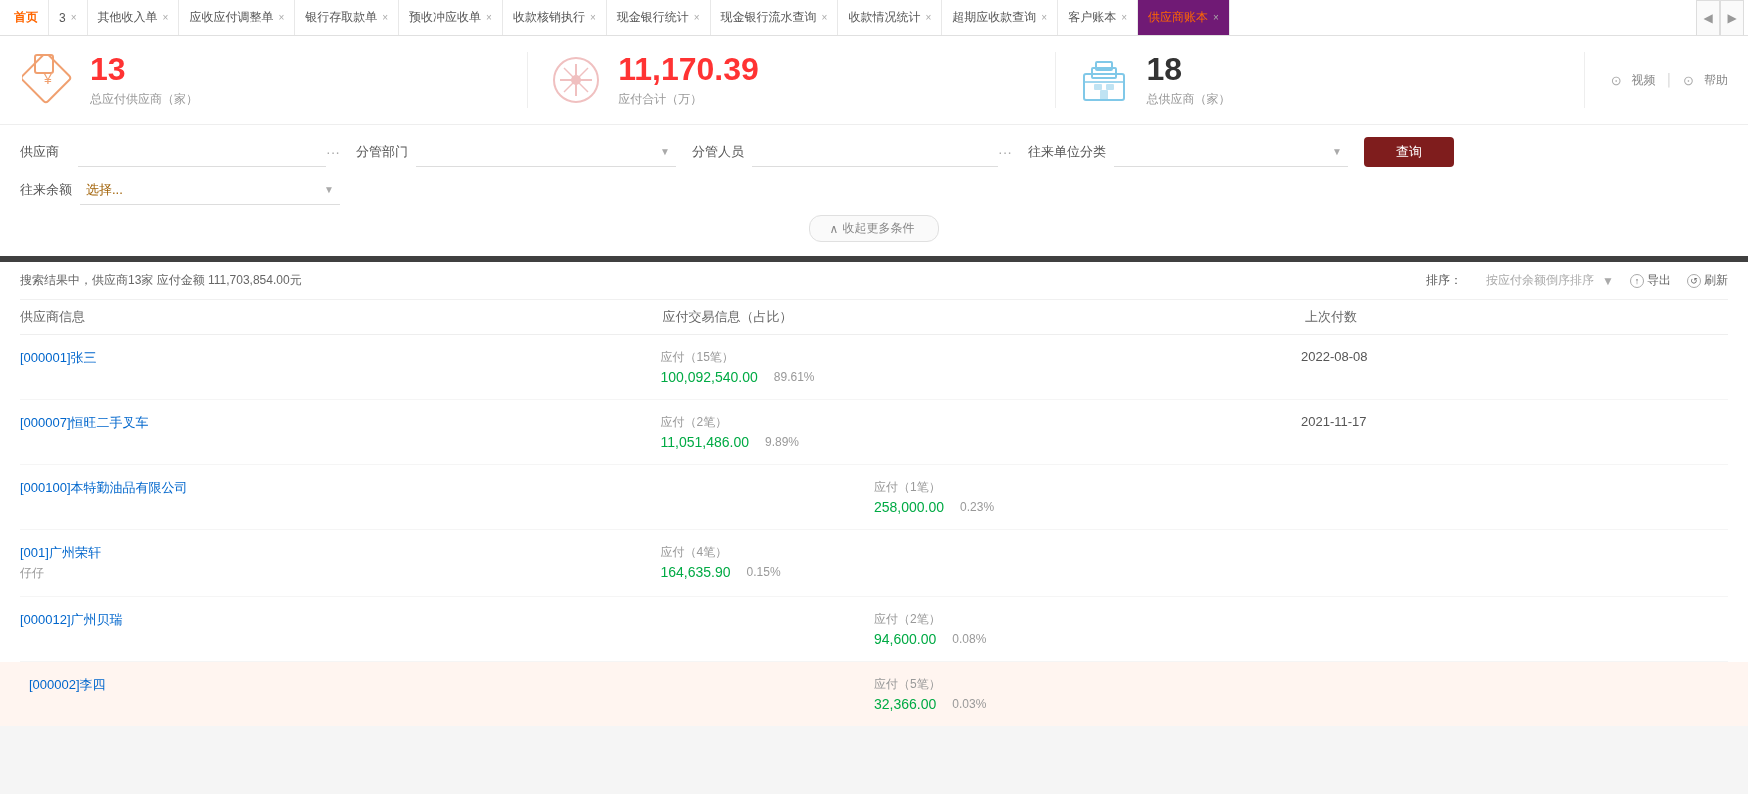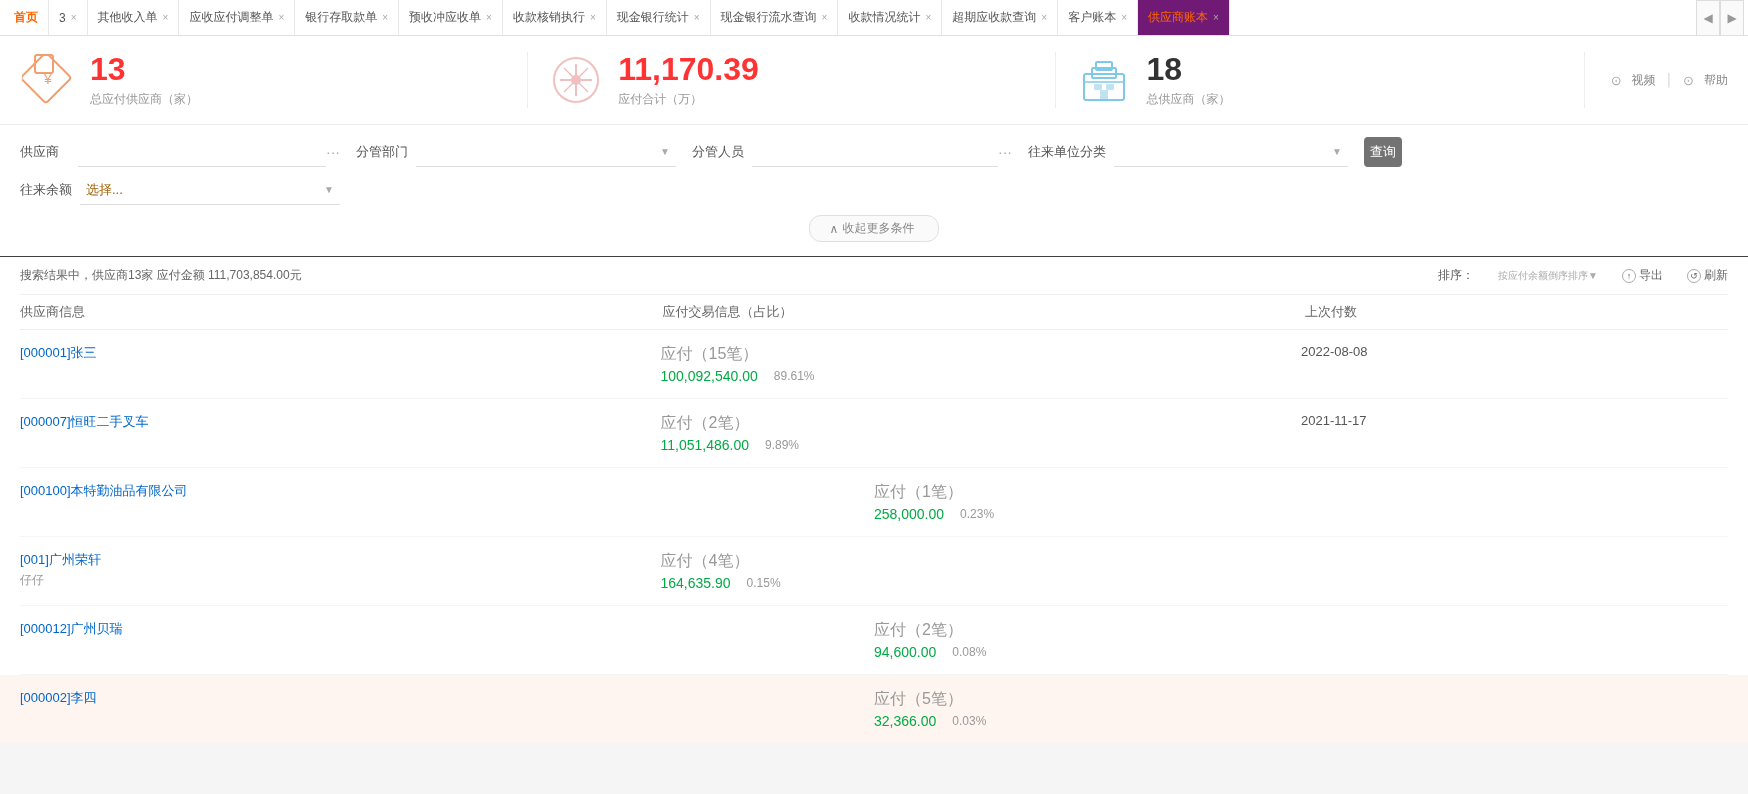--- a/index.html
+++ b/index.html
@@ -99,21 +99,21 @@
       font-size: 12px;
       color: #888;
       flex-shrink: 0;
     }
     .stat-block-right span { margin: 0 6px; color: #ccc; }
 
     
     .filter-area {
       background: #fff;
       padding: 12px 20px;
-      border-bottom: 1px solid #404040;
+      border-bottom: 6px solid #404040;
     }
     .filter-row {
       display: flex;
       align-items: center;
       margin-bottom: 8px;
       gap: 16px;
     }
     .filter-row:last-child { margin-bottom: 0; }
     .filter-item {
       display: flex;
@@ -153,25 +153,25 @@
       display: flex;
       align-items: center;
       justify-content: space-between;
       cursor: pointer;
       position: relative;
     }
     .filter-select-text { color: #a16207; }
     .filter-dropdown-icon { color: #aaa; font-size: 10px; }
     .filter-ellipsis { color: #aaa; font-size: 14px; }
     .search-btn {
-      background: #737373;
+      background: #7f1d1d;
       color: #fff;
       border: none;
       border-radius: 4px;
-      padding: 6px 6px;
+      padding: 6px 32px;
       cursor: pointer;
       font-size: 13px;
       flex-shrink: 0;
     }
     .collapse-btn {
       display: flex;
       align-items: center;
       justify-content: center;
       margin: 0 auto;
       cursor: pointer;
@@ -198,32 +198,32 @@
       padding: 10px 0;
       border-bottom: 1px solid #f0f0f0;
     }
     .toolbar-left {
       font-size: 12px;
       color: #666;
     }
     .toolbar-right {
       display: flex;
       align-items: center;
-      gap: 24px;
+      gap: 16px;
       font-size: 12px;
       color: #666;
     }
     .toolbar-right .sort-label { color: #555; }
     .toolbar-right .sort-select {
       color: #555;
       display: flex;
       align-items: center;
       cursor: pointer;
     }
-    .toolbar-right .sort-select span { margin-left: 0; font-size: 10px; color: #aaa; }
+    .toolbar-right .sort-select span { margin-left: 8px; font-size: 12px; color: #aaa; }
     .toolbar-btn {
       display: flex;
       align-items: center;
       cursor: pointer;
       color: #666;
       gap: 3px;
     }
     .toolbar-btn .icon-circle {
       width: 14px;
       height: 14px;
@@ -252,35 +252,35 @@
     
     .table-row {
       display: flex;
       padding: 14px 0;
       border-bottom: 1px solid #f5f5f5;
       align-items: flex-start;
     }
     .table-row.highlighted {
       background: #fff5f0;
       margin: 0 -20px;
-      padding: 14px 20px;
+      padding: 14px 29px;
     }
     .table-row .supplier-name {
       color: #0066cc;
       text-decoration: none;
       font-size: 13px;
       cursor: pointer;
     }
     .table-row .supplier-contact {
       font-size: 12px;
       color: #999;
       margin-top: 3px;
     }
     .table-row .transaction-type {
-      font-size: 16px;
+      font-size: 12px;
       color: #999;
     }
     .table-row .transaction-amount {
       color: #00aa44;
       font-size: 14px;
       font-weight: normal;
       cursor: pointer;
       text-decoration: none;
     }
     .table-row .transaction-percent {

